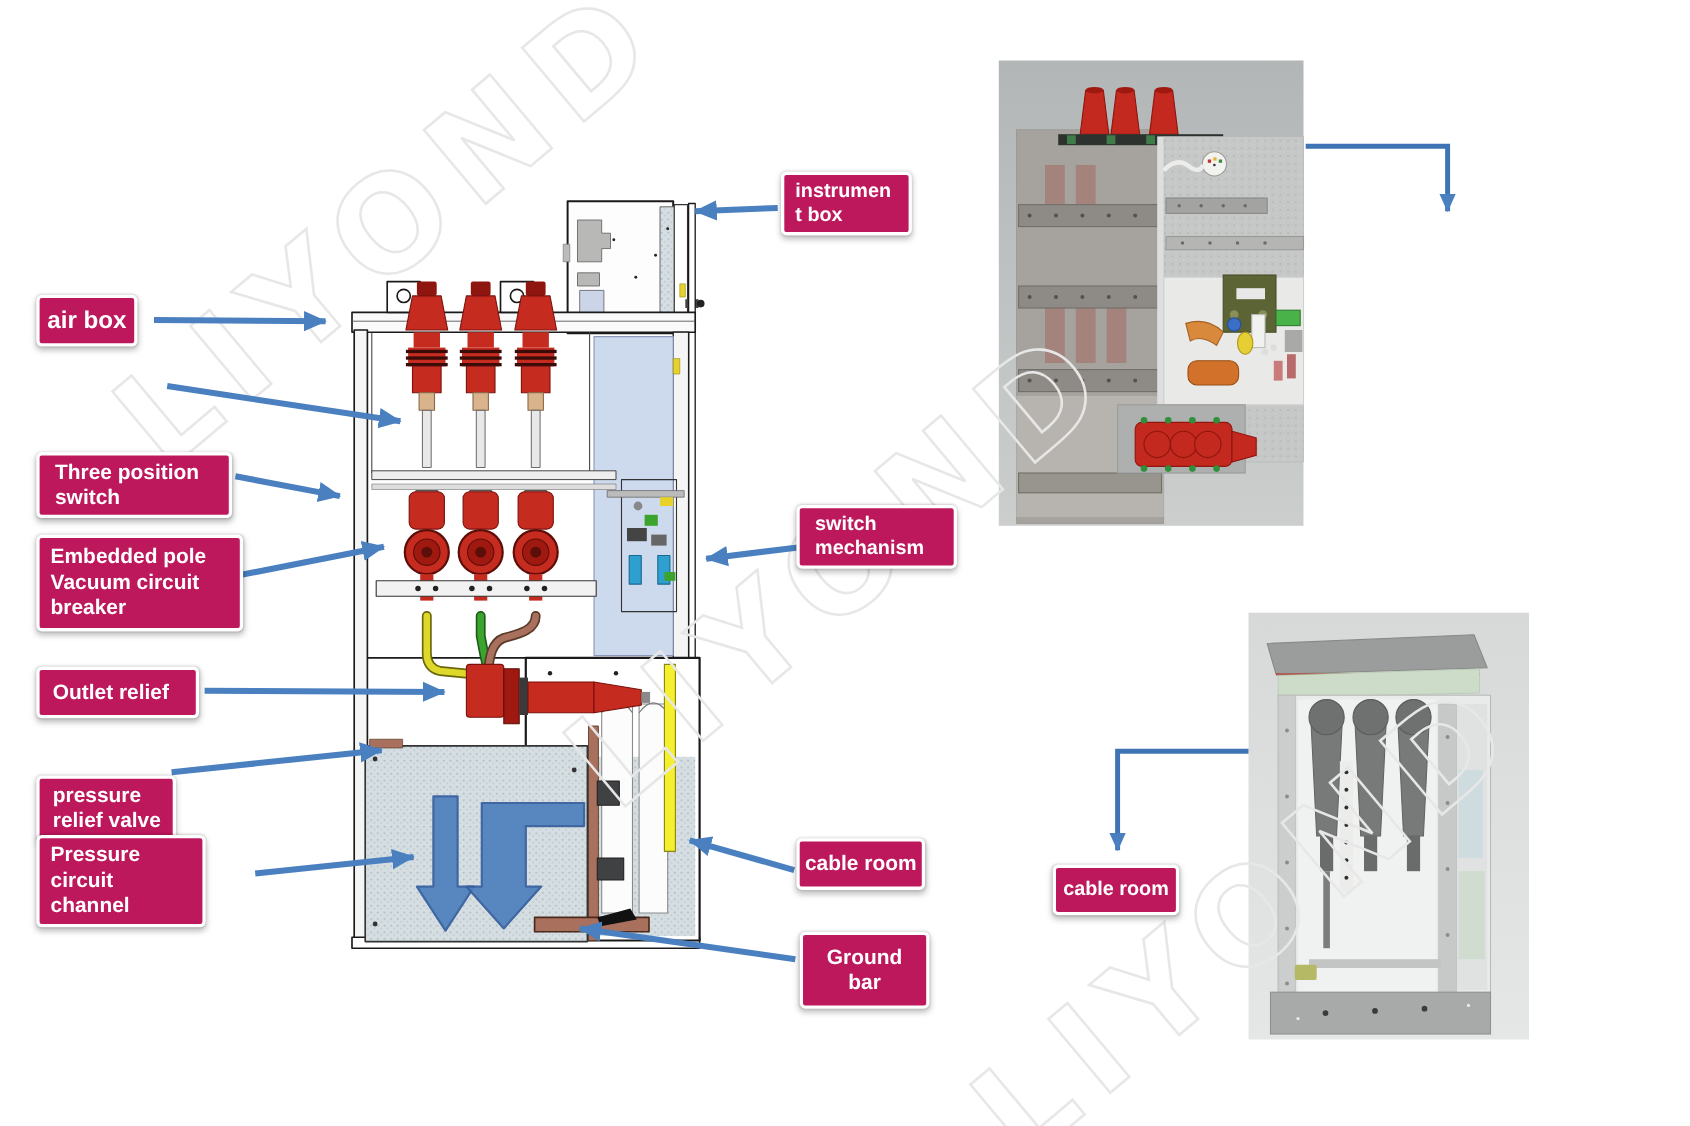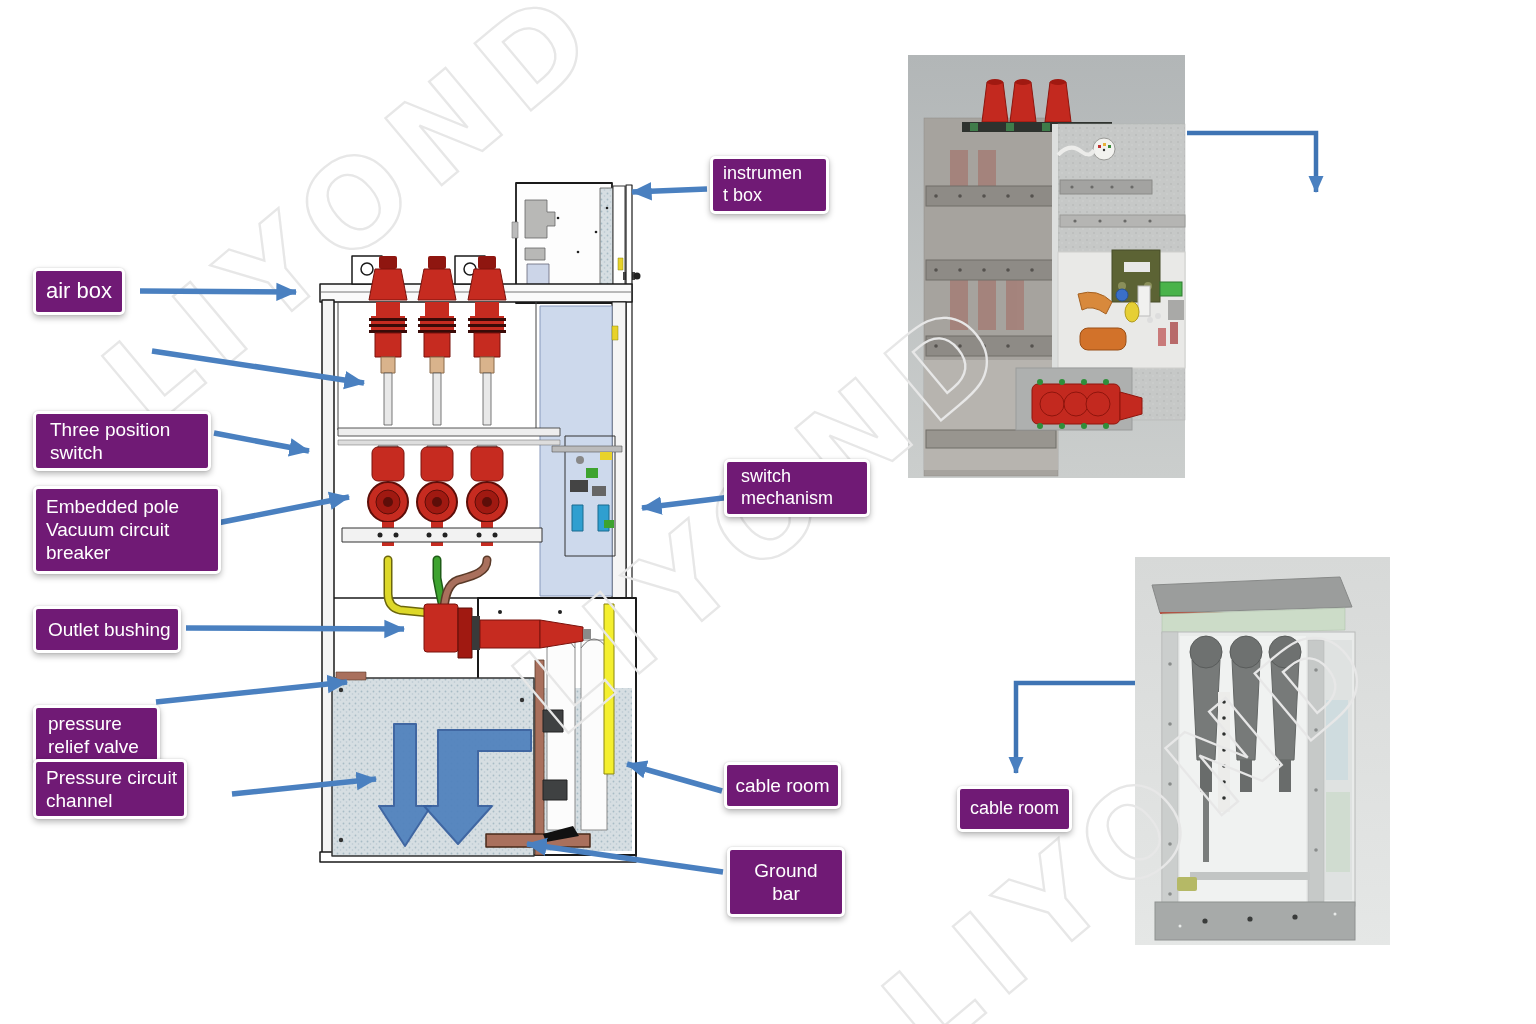--- a/index.html
+++ b/index.html
@@ -1,20 +1,20 @@
 <!DOCTYPE html>
 <html><head>
 <meta charset="utf-8">
 <style>
   html,body{margin:0;padding:0;background:#fff;}
   #stage{position:relative;width:1536px;height:1024px;background:#ffffff;overflow:hidden;
          font-family:"Liberation Sans",sans-serif;}
   #stage svg{position:absolute;left:0;top:0;}
   .layer1{z-index:1;} .layer2{z-index:2;} .layer3{z-index:3;}
-  .lbl{position:absolute;z-index:4;background:#701a75;color:#fff;font-weight:400;
+  .lbl{position:absolute;z-index:4;background:#be185d;color:#fff;font-weight:700;
        border:3px solid #ffffff;border-radius:5px;line-height:1.22;white-space:pre-line;
        box-sizing:border-box;box-shadow:0 3px 6px rgba(0,0,0,.28),0 0 2px rgba(0,0,0,.15);}
   .c{text-align:center;}
 </style>
 </head>
 <body>
 
 <div id="stage">
 
 <svg class="layer1" width="1536" height="1024" viewBox="0 0 1536 1024">
@@ -420,21 +420,21 @@
     <path d="M1135,683 H1016 V773" marker-end="url(#ah)"></path>
   </g>
 </svg>
 
 <div class="lbl c" style="left:33px;top:268px;width:92px;font-size:22px;padding:7px 2px;">air box</div>
 <div class="lbl" style="left:33px;top:411px;width:178px;font-size:19px;padding:4px 6px 4px 14px;">Three position
 switch</div>
 <div class="lbl" style="left:33px;top:486px;width:188px;font-size:19px;padding:6px 6px 6px 10px;">Embedded pole
 Vacuum circuit
 breaker</div>
-<div class="lbl" style="left:33px;top:606px;width:148px;font-size:19px;padding:9px 4px 9px 12px;">Outlet bushing</div>
+<div class="lbl" style="left:33px;top:606px;width:148px;font-size:19px;padding:9px 4px 9px 12px;">Outlet relief</div>
 <div class="lbl" style="left:33px;top:676px;width:127px;font-size:19px;padding:4px 4px 4px 12px;margin-top:29px;">pressure
 relief valve</div>
 <div class="lbl" style="left:33px;top:759px;width:154px;font-size:19px;padding:4px 4px 4px 10px;">Pressure circuit
 channel</div>
 <div class="lbl" style="left:710px;top:156px;width:119px;font-size:18px;padding:4px 4px 4px 10px;">instrumen
 t box</div>
 <div class="lbl" style="left:724px;top:459px;width:146px;font-size:18px;padding:4px 4px 4px 14px;">switch
 mechanism</div>
 <div class="lbl c" style="left:724px;top:762px;width:117px;font-size:19px;padding:9px 2px;">cable room</div>
 <div class="lbl c" style="left:727px;top:847px;width:118px;font-size:19px;padding:9px 17px;">Ground bar</div>

